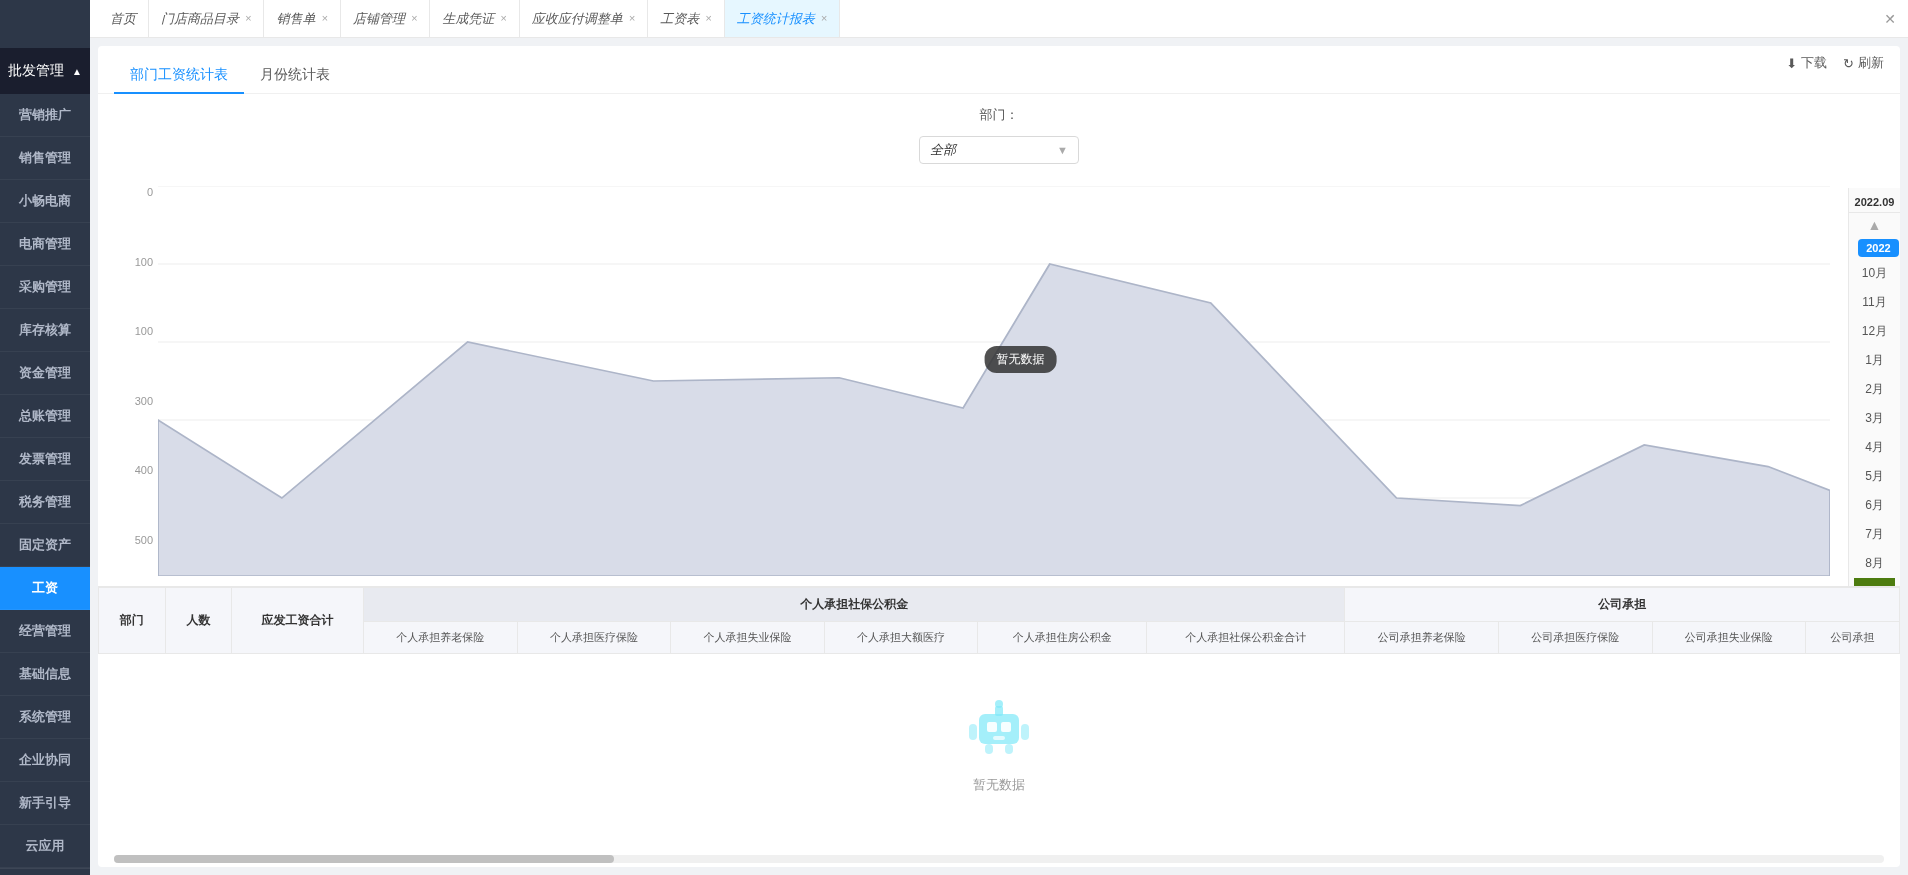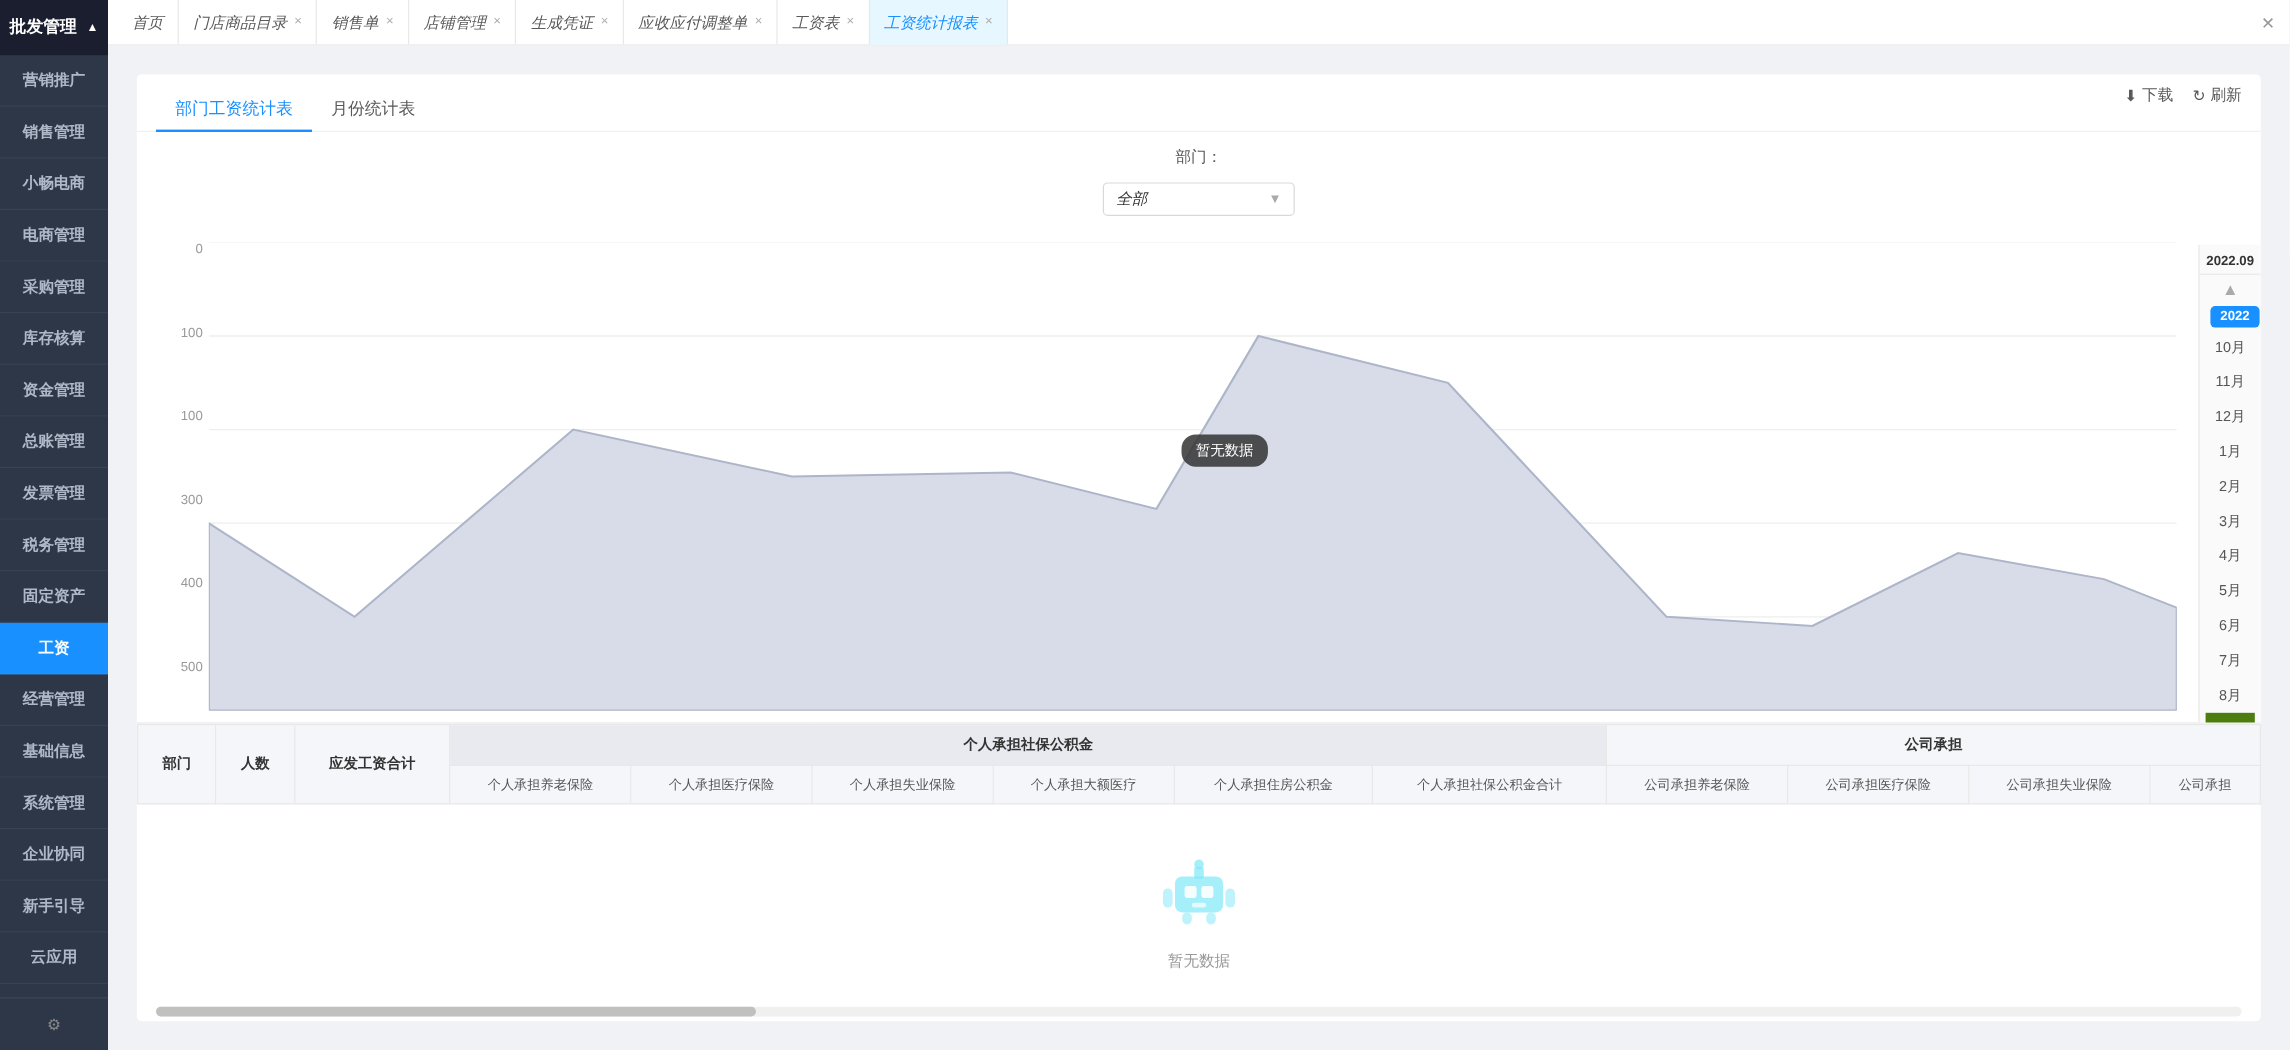--- a/index.html
+++ b/index.html
@@ -14,25 +14,26 @@
       flex-direction: column;
       height: 875px;
       flex-shrink: 0;
     }
     .sidebar-header {
       background: #1a1e2e;
       color: white;
       padding: 14px 8px;
       text-align: center;
       font-size: 14px;
-      font-weight: bold;
+      font-weight: normal;
       display: flex;
       align-items: center;
       justify-content: space-between;
       cursor: pointer;
+      margin-top: 48px;
     }
     .sidebar-header .arrow { font-size: 10px; }
     .sidebar-item {
       padding: 12px 8px;
       text-align: center;
       font-size: 13px;
       cursor: pointer;
       color: #b0b8c8;
       border-bottom: 1px solid rgba(255,255,255,0.05);
       font-weight: bold;
@@ -82,21 +83,21 @@
     .tab-item:first-child { border-left: none; }
     .tab-item.active { color: #1890ff; background: #e6f7ff; }
     .tab-item .close-btn { font-size: 11px; color: #aaa; line-height: 1; }
     .tab-spacer { flex: 1; }
     .tab-close-all { color: #999; font-size: 14px; padding: 4px; cursor: pointer; }
 
     
     .content {
       flex: 1;
       background: #fff;
-      margin: 24px;
+      margin: 8px;
       border-radius: 4px;
       display: flex;
       flex-direction: column;
       overflow: hidden;
       position: relative;
     }
 
     
     .sub-tabs {
       display: flex;

